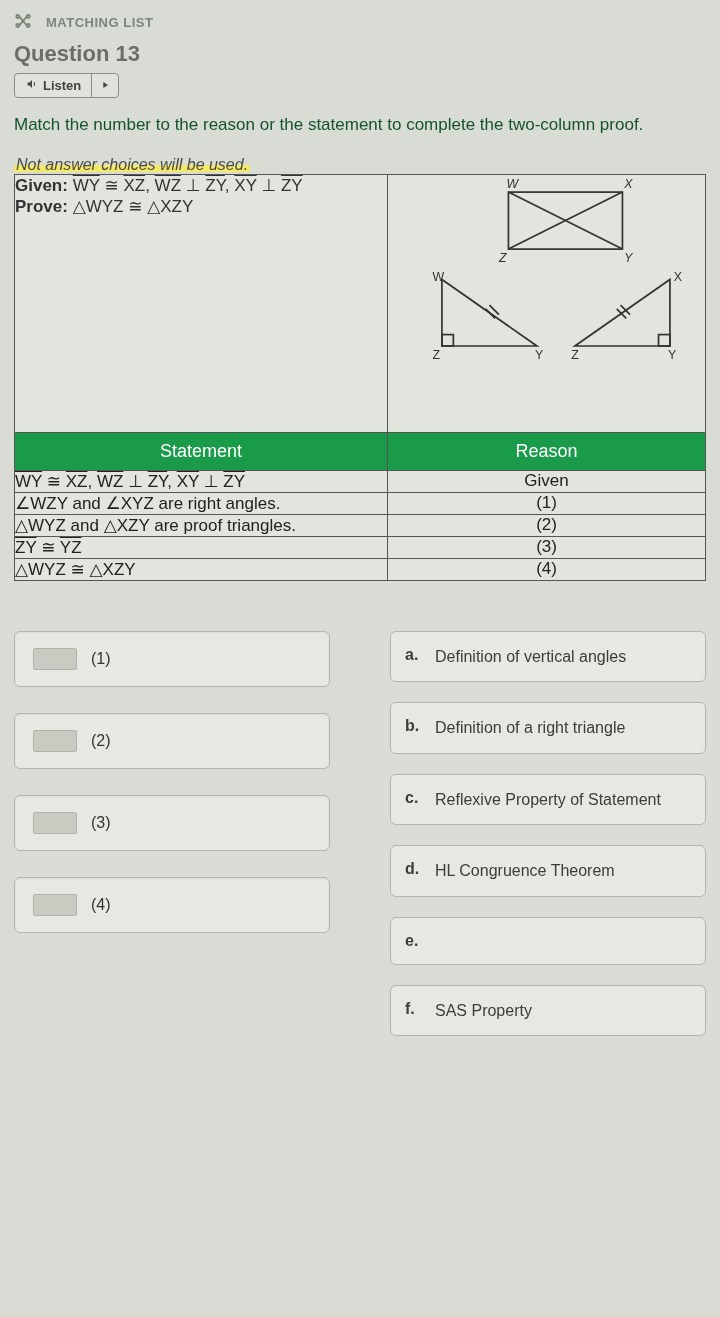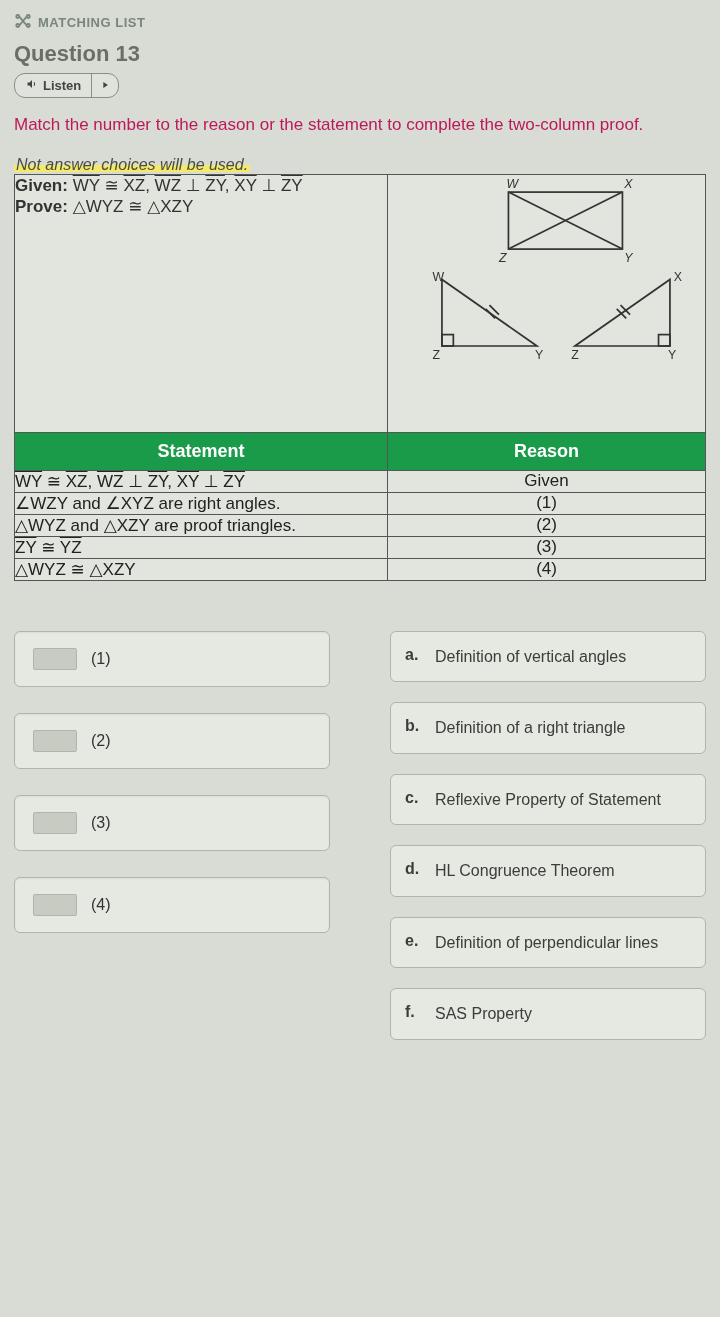--- a/index.html
+++ b/index.html
@@ -7,56 +7,56 @@
     font-family: Arial, Helvetica, sans-serif;
     background: #d8dcd4;
     width: 720px;
     min-height: 1317px;
     padding: 12px 14px;
     color: #333;
   }
   .top-label {
     display: flex;
     align-items: center;
-    gap: 6px;
+    gap: 14px;
     color: #7a8678;
     font-weight: bold;
     font-size: 13px;
     letter-spacing: 0.5px;
     margin-bottom: 8px;
   }
   .match-icon svg { width: 18px; height: 18px; }
   .q-title {
     color: #6a6e66;
     font-weight: bold;
     font-size: 22px;
     margin-bottom: 6px;
   }
   .listen-bar {
     display: inline-flex;
     border: 1px solid #8a8f86;
-    border-radius: 11px;
+    border-radius: 4px;
     overflow: hidden;
     margin-bottom: 14px;
     background: #e0e3dc;
   }
   .listen-btn, .play-btn {
     padding: 4px 10px;
     font-size: 13px;
     color: #444;
     cursor: pointer;
     display: flex;
     align-items: center;
     gap: 4px;
   }
   .listen-btn { border-right: 1px solid #8a8f86; font-weight: bold; }
   .play-btn { padding: 4px 8px; }
   .instr {
     font-size: 17px;
-    color: #be185d;
+    color: #14532d;
     line-height: 1.5;
     margin-bottom: 18px;
   }
   .note {
     font-style: italic;
     font-size: 16px;
     color: #4a4d47;
     background: linear-gradient(transparent 55%, #f5e96a 55%, #f5e96a 95%, transparent 95%);
     display: inline;
     padding: 0 2px;
@@ -88,21 +88,21 @@
     padding: 6px;
     position: relative;
   }
   .fig-svg { width: 100%; height: 190px; }
 
   .hdr-row th {
     background: #1a9b4a;
     color: #fff;
     font-size: 18px;
     padding: 8px;
-    font-weight: bold;
+    font-weight: normal;
   }
   .body-cell {
     padding: 6px 8px;
     font-size: 17px;
     color: #222;
     margin-left: 36px;
   }
   .body-cell .ov { text-decoration: overline; }
   .reason-cell { text-align: center; }
 
@@ -307,21 +307,20 @@
     <div class="choice">
       <span class="letter">c.</span>
       <span class="txt">Reflexive Property of Statement</span>
     </div>
     <div class="choice">
       <span class="letter">d.</span>
       <span class="txt">HL Congruence Theorem</span>
     </div>
     <div class="choice">
       <span class="letter">e.</span>
-      <span class="txt">Definition of perpendicular lines</span>
     </div>
     <div class="choice">
       <span class="letter">f.</span>
       <span class="txt">SAS Property</span>
     </div>
   </div>
 </div>
 
 
 

